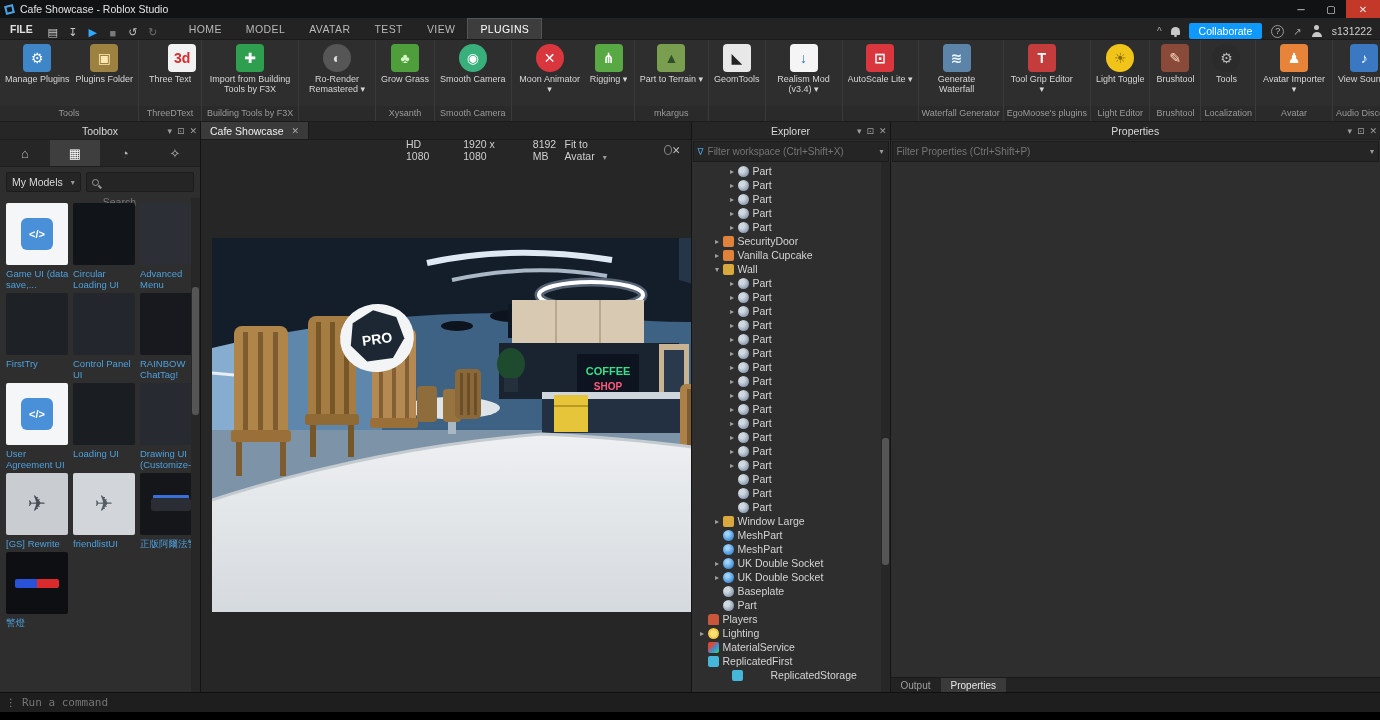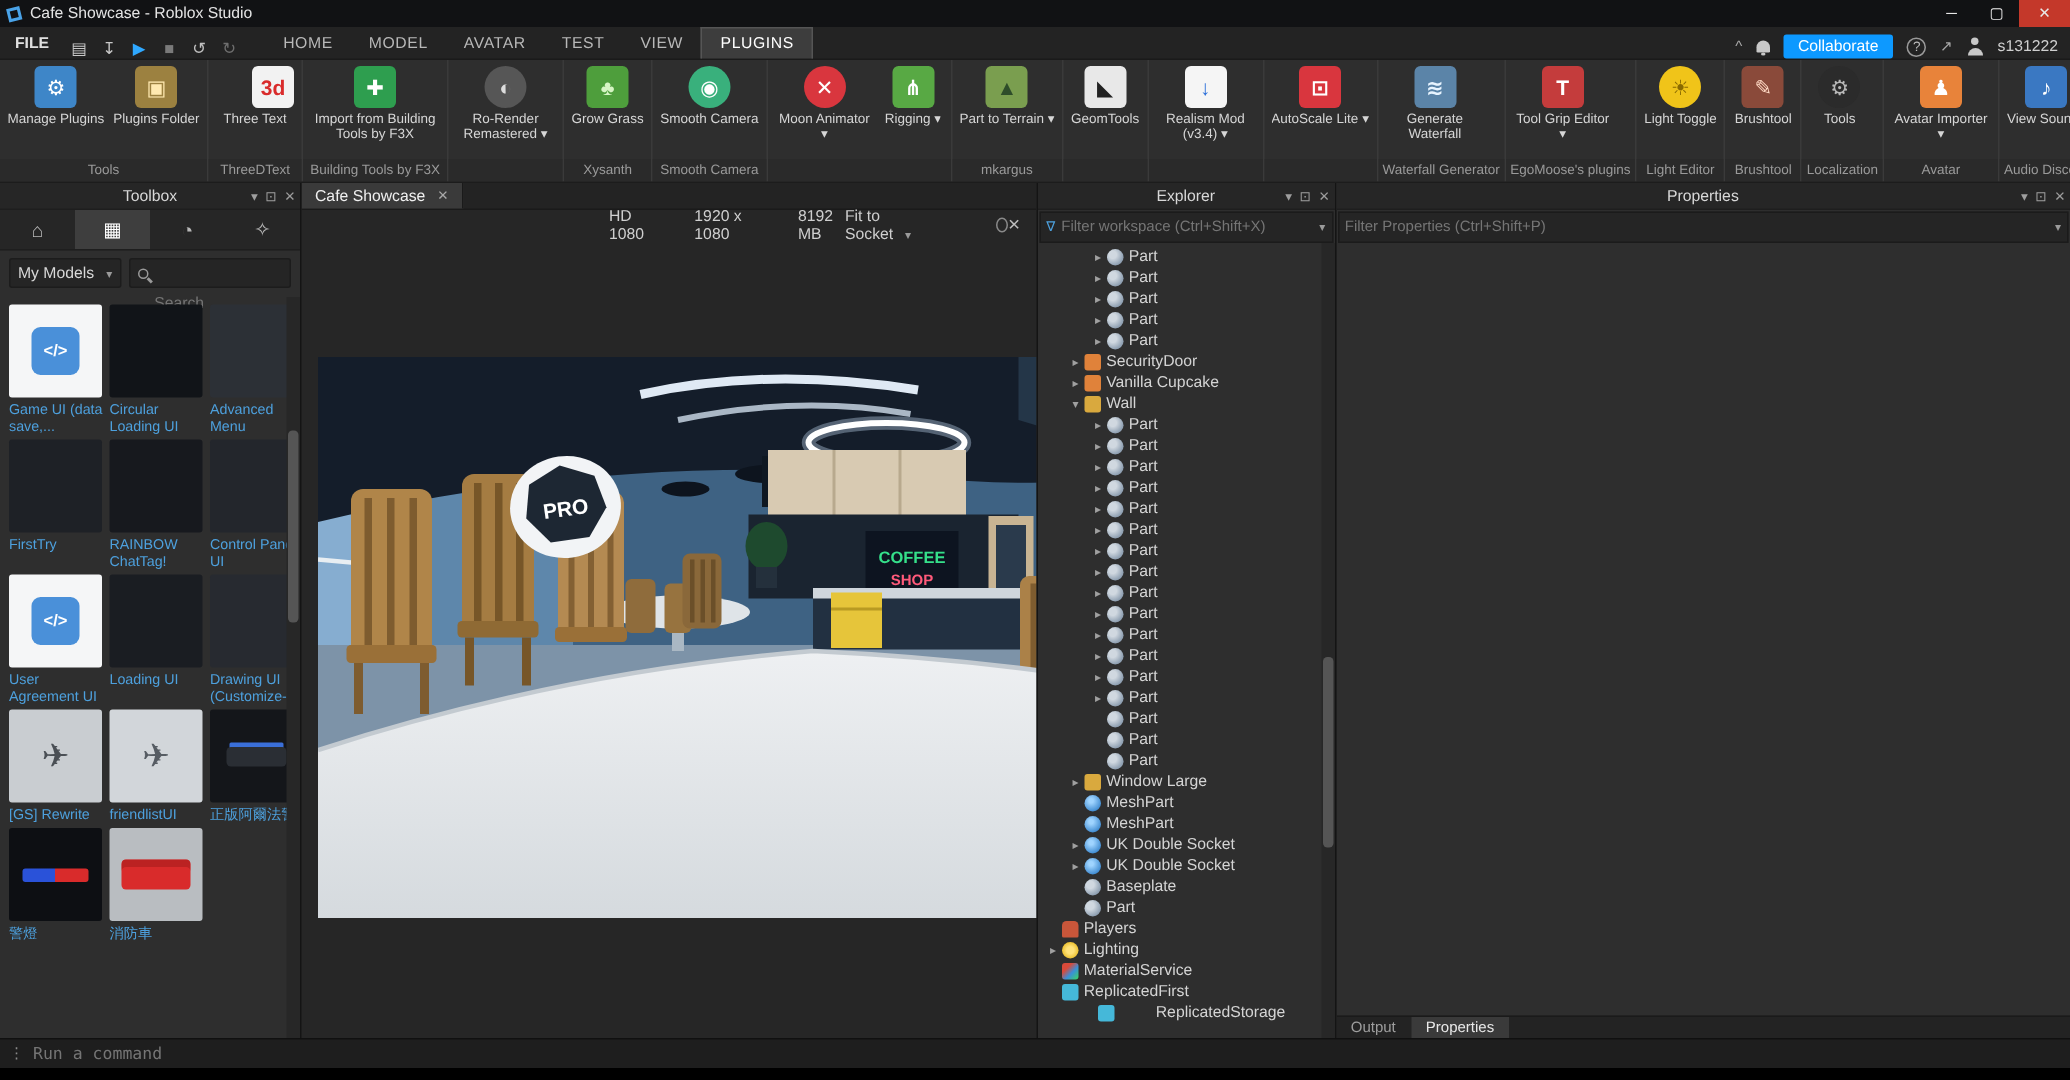--- a/index.html
+++ b/index.html
@@ -374,26 +374,26 @@
           </div>
           <div class="tb-item">
             <div class="tb-thumb" style="background: rgb(44, 48, 54);"></div>
             <div class="tb-label">Advanced Menu</div>
           </div>
           <div class="tb-item">
             <div class="tb-thumb" style="background: rgb(30, 33, 38);"></div>
             <div class="tb-label">FirstTry</div>
           </div>
           <div class="tb-item">
+            <div class="tb-thumb" style="background: rgb(35, 38, 44);"></div>
+            <div class="tb-label">Control Panel UI</div>
+          </div>
+          <div class="tb-item">
             <div class="tb-thumb" style="background: rgb(23, 25, 30);"></div>
             <div class="tb-label">RAINBOW ChatTag!</div>
-          </div>
-          <div class="tb-item">
-            <div class="tb-thumb" style="background: rgb(35, 38, 44);"></div>
-            <div class="tb-label">Control Panel UI</div>
           </div>
           <div class="tb-item">
             <div class="tb-thumb" style="background: rgb(245, 246, 247);">
               <div class="thumb-badge">&lt;/&gt;</div>
             </div>
             <div class="tb-label">User Agreement UI</div>
           </div>
           <div class="tb-item">
             <div class="tb-thumb" style="background: rgb(26, 29, 34);"></div>
             <div class="tb-label">Loading UI</div>
@@ -418,26 +418,20 @@
             <div class="tb-thumb" style="background: rgb(20, 22, 26);">
               <div class="bar police-car"></div>
             </div>
             <div class="tb-label">正版阿爾法警</div>
           </div>
           <div class="tb-item">
             <div class="tb-thumb" style="background: rgb(13, 15, 19);">
               <div class="bar lightbar"></div>
             </div>
             <div class="tb-label">警燈</div>
-          </div>
-          <div class="tb-item">
-            <div class="tb-thumb" style="background: rgb(185, 189, 193);">
-              <div class="bar firetruck"></div>
-            </div>
-            <div class="tb-label">消防車</div>
           </div>
         </div>
       <div class="vscroll">
         <div class="thumb" style="top:18%;height:26%;"></div>
       </div>
     </div>
 
     <div class="viewport">
       <div class="doc-tabbar">
         <div class="doc-tab">
@@ -447,21 +441,21 @@
       </div>
       <div class="vp-toolbar">
         <span style="width:195px;flex:0 0 auto;"></span>
         <span>HD 1080</span>
         <span class="gap"></span>
         <span>1920 x 1080</span>
         <span class="gap"></span>
         <span>8192 MB</span>
         <span style="flex:1;"></span>
         <span>
-          <span>Fit to Socket</span>
+          <span>Fit to Avatar</span>
           <span style="font-size:8px;color:#9a9a9a;margin-left:5px;">▾</span>
         </span>
         <span style="width:48px;flex:0 0 auto;"></span>
         <span class="ringdot"></span>
         <span style="flex:1.2;"></span>
         <span style="color:#bdbdbd;">✕</span>
       </div>
       <div class="vp-canvas">
         <svg class="scene" viewBox="0 0 669 374">
           <defs>

